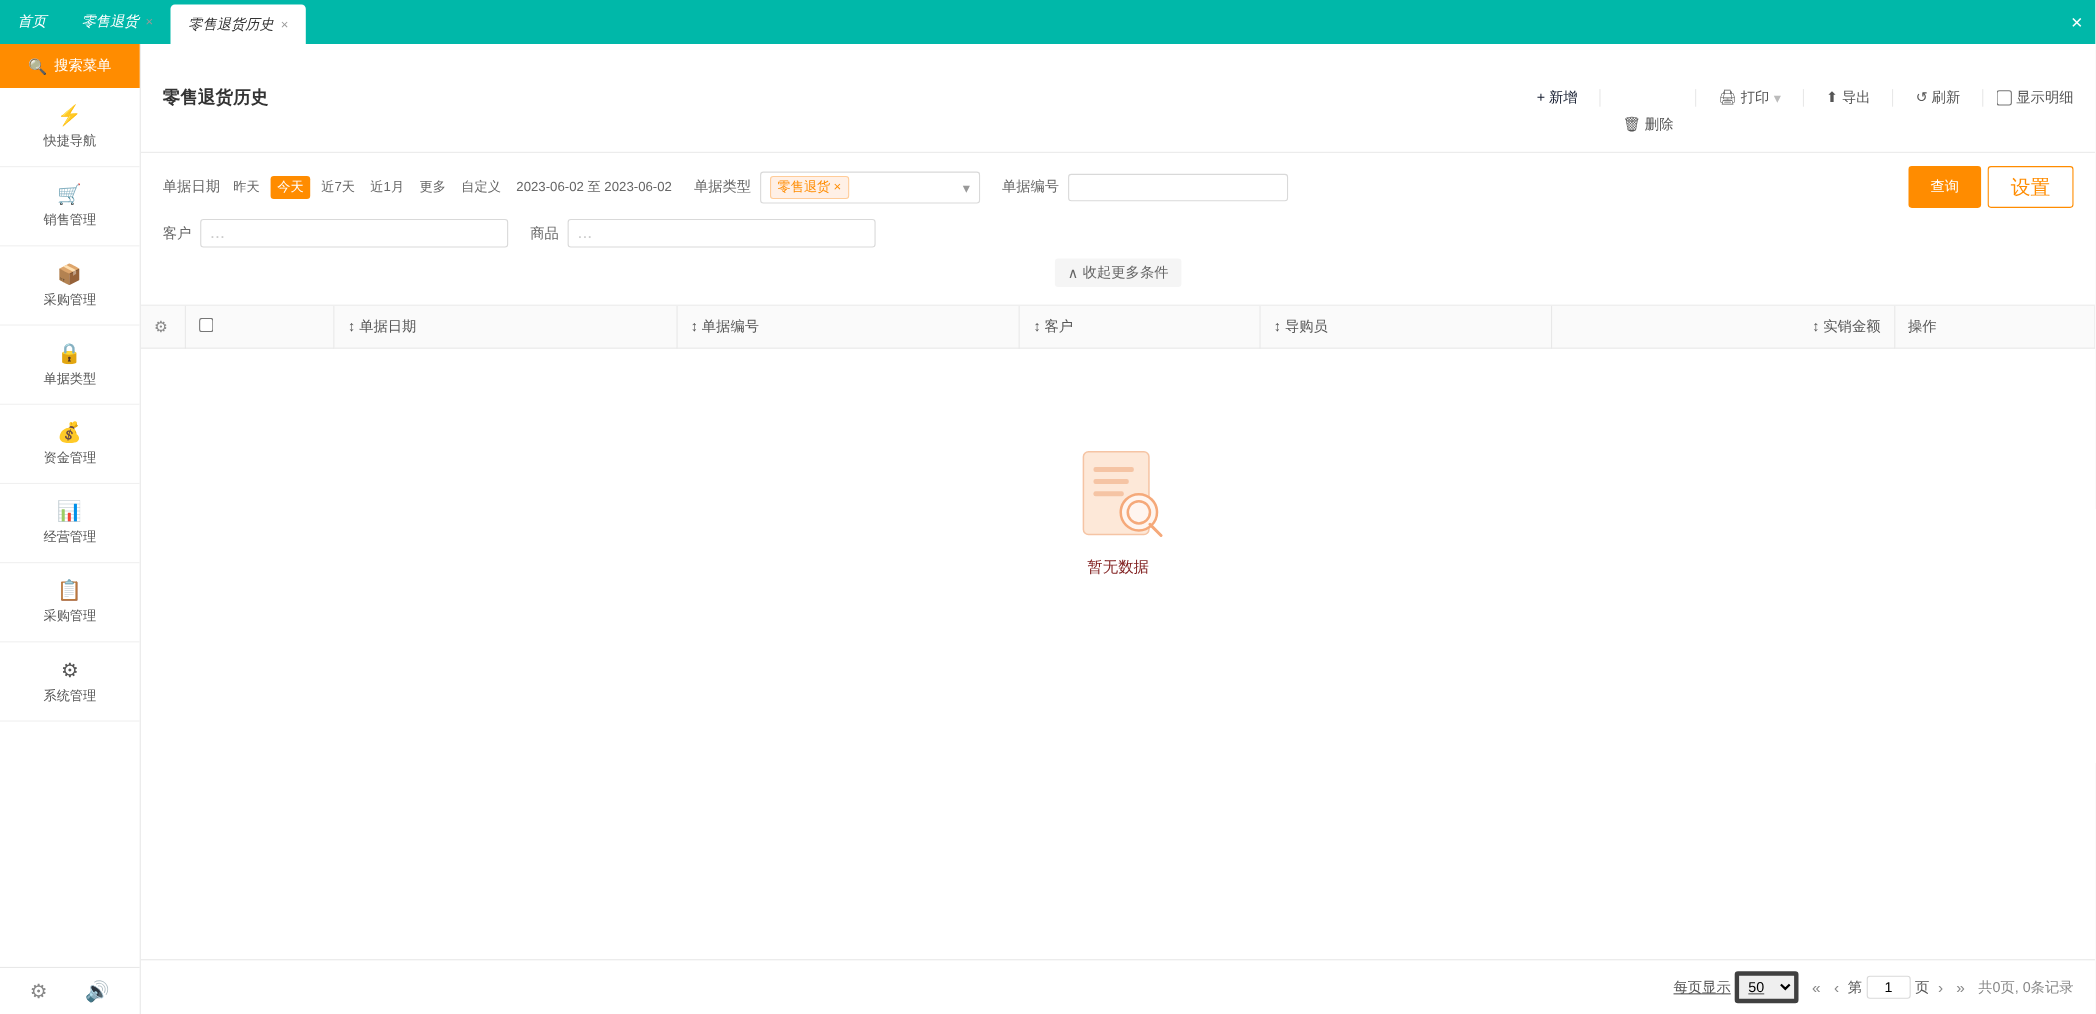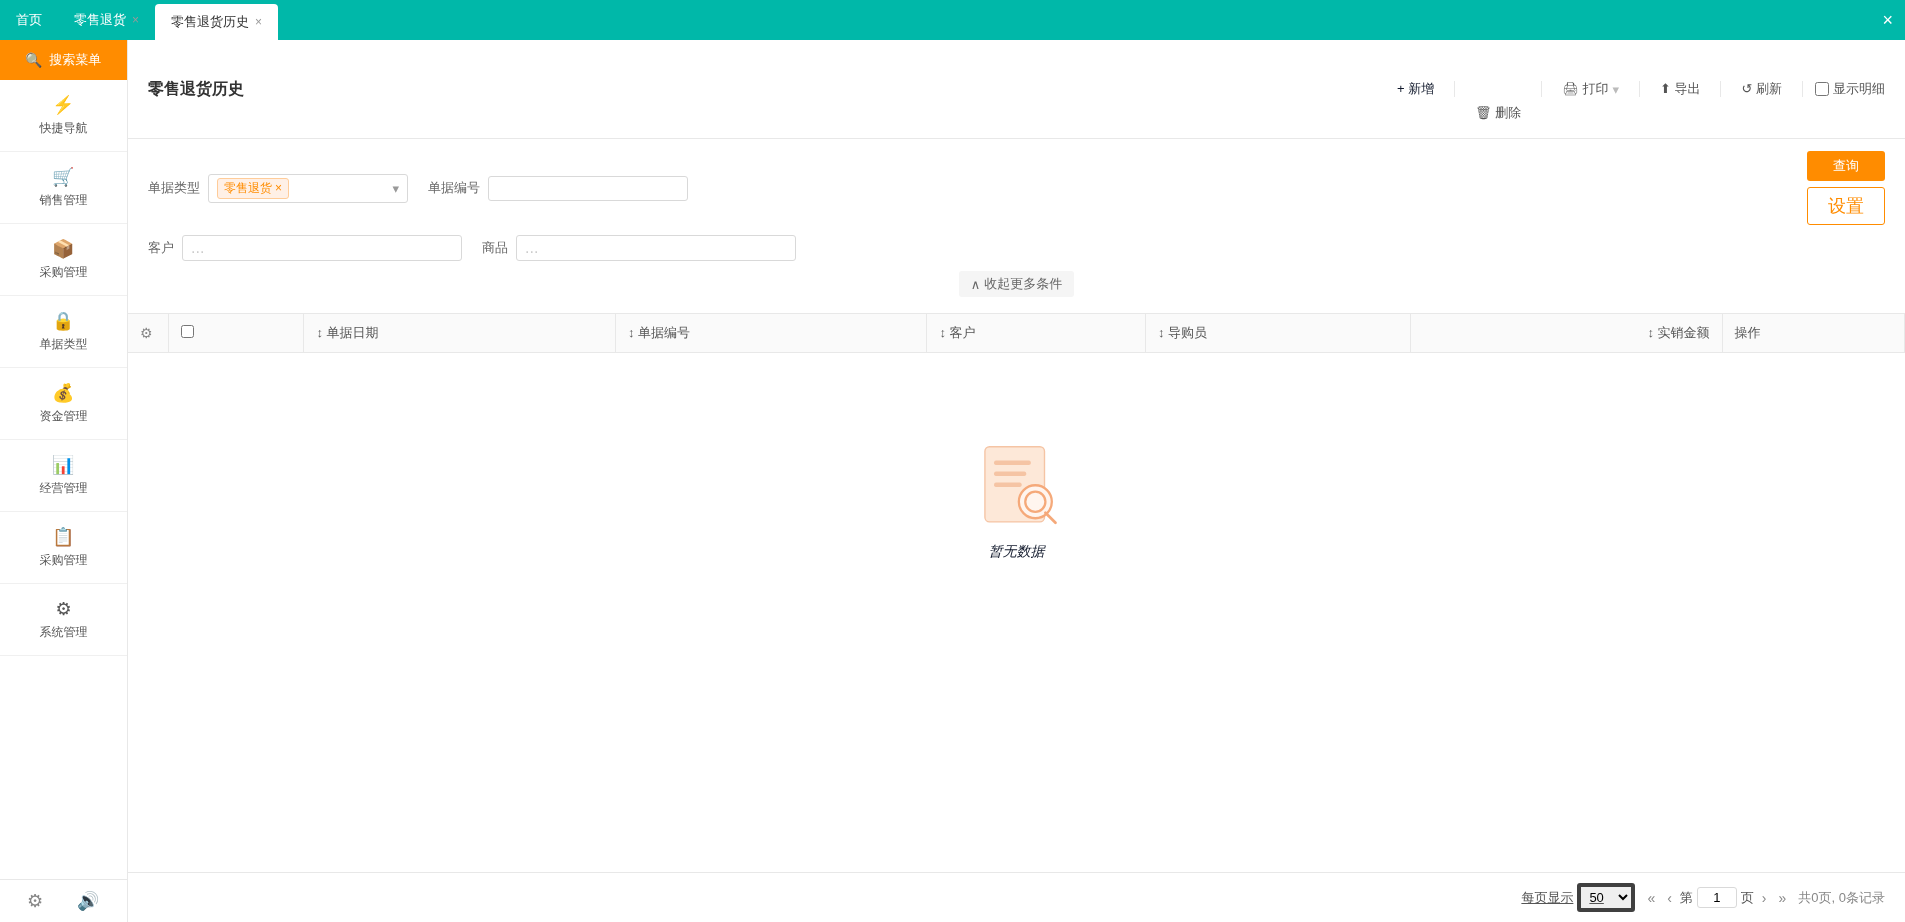--- a/index.html
+++ b/index.html
@@ -1,19 +1,19 @@
 <!DOCTYPE html>
 <html><head>
   <meta charset="utf-8">
   <style>
     * { margin: 0; padding: 0; box-sizing: border-box; }
     body { font-family: 'Microsoft YaHei', sans-serif; font-size: 13px; background: #f5f5f5; color: #333; width: 1905px; height: 922px; overflow: hidden; display: flex; flex-direction: column; }
 
     
-    .top-bar { background: #00b8a9; height: 40px; display: flex; align-items: center; padding: 0; flex-shrink: 0; }
+    .top-bar { background: #00b8a9; height: 40px; display: flex; align-items: center; padding: 0; flex-shrink: 0; font-style: italic; }
     .top-bar-tabs { display: flex; align-items: stretch; height: 100%; flex: 1; }
     .top-tab { display: flex; align-items: center; padding: 0 16px; color: white; font-size: 13px; cursor: pointer; gap: 6px; }
     .top-tab.home { background: transparent; }
     .top-tab.active { background: white; color: #333; border-radius: 4px 4px 0 0; margin-top: 4px; }
     .top-tab .close-icon { font-size: 12px; color: #999; cursor: pointer; }
     .top-bar-close { color: white; font-size: 18px; cursor: pointer; padding: 0 12px; }
 
     
     .main-layout { display: flex; flex: 1; overflow: hidden; }
 
@@ -57,36 +57,36 @@
     .filter-dots { color: #ccc; font-size: 16px; }
     .collapse-btn { display: flex; align-items: center; gap: 4px; color: #666; font-size: 13px; cursor: pointer; margin: 4px auto; width: fit-content; padding: 4px 12px; background: #f5f5f5; border-radius: 3px; }
 
     
     .table-area { flex: 1; background: white; overflow: auto; }
     .data-table { width: 100%; border-collapse: collapse; }
     .data-table th { background: #fafafa; border-bottom: 1px solid #e8e8e8; border-right: 1px solid #e8e8e8; padding: 10px 12px; text-align: left; font-weight: normal; color: #555; font-size: 13px; white-space: nowrap; }
     .data-table th:first-child { width: 40px; }
     .table-settings { color: #888; cursor: pointer; font-size: 14px; }
     .empty-state { display: flex; flex-direction: column; align-items: center; justify-content: center; padding: 80px 0; }
-    .empty-text { color: #0f172a; font-size: 14px; font-style: italic; }
+    .empty-text { color: #7f1d1d; font-size: 14px; }
 
     
     .bottom-bar { background: white; border-top: 1px solid #e8e8e8; padding: 10px 20px; display: flex; align-items: center; justify-content: flex-end; gap: 10px; flex-shrink: 0; }
     .pagination { display: flex; align-items: center; gap: 8px; color: #555; font-size: 13px; }
     .page-size-select { display: flex; align-items: center; gap: 4px; text-decoration: underline; }
     .page-size-select select { border: 4px solid #404040; border-radius: 3px; padding: 2px 4px; font-size: 13px; }
     .page-nav { display: flex; align-items: center; gap: 4px; }
     .page-nav-btn { color: #888; cursor: pointer; padding: 2px 4px; font-size: 14px; }
     .page-input { border: 1px solid #d9d9d9; border-radius: 3px; width: 40px; text-align: center; padding: 2px 4px; font-size: 13px; }
     .total-info { color: #888; font-size: 13px; }
 
     
     .query-btn { background: #ff8c00; color: white; border: none; border-radius: 3px; padding: 6px 20px; cursor: pointer; font-size: 13px; }
     .set-btn { background: white; color: #ff8c00; border: 1px solid #ff8c00; border-radius: 3px; padding: 6px 20px; cursor: pointer; font-size: 18px; }
-    .btn-group-right { display: flex; flex-direction: column; gap: 6px; }
+    .btn-group-right { display: flex; flex-direction: row; gap: 6px; }
 
     
     .empty-svg { width: 110px; height: 110px; }
 
     .divider { width: 1px; height: 16px; background: #e8e8e8; }
   </style>
 </head>
 <body>
 
 <div class="top-bar">
@@ -182,20 +182,32 @@
         <div class="show-detail">
           <input type="checkbox" style="">
           <span>显示明细</span>
         </div>
       </div>
     </div>
 
     <div class="filter-area">
       <div class="filter-row">
 
+        <div class="filter-item">
+          <span class="filter-label">单据日期</span>
+          <div class="date-shortcuts">
+            <span class="date-btn">昨天</span>
+            <span class="date-btn active">今天</span>
+            <span class="date-btn">近7天</span>
+            <span class="date-btn">近1月</span>
+            <span class="date-btn">更多</span>
+            <span class="date-btn">自定义</span>
+            <span class="date-range">2023-06-02 至 2023-06-02</span>
+          </div>
+        </div>
 
         <div class="filter-item">
           <span class="filter-label">单据类型</span>
           <div class="filter-select">
             <span class="tag">
               <span>零售退货</span>
               <span class="x">×</span>
             </span>
             <span class="chevron">▾</span>
           </div>

